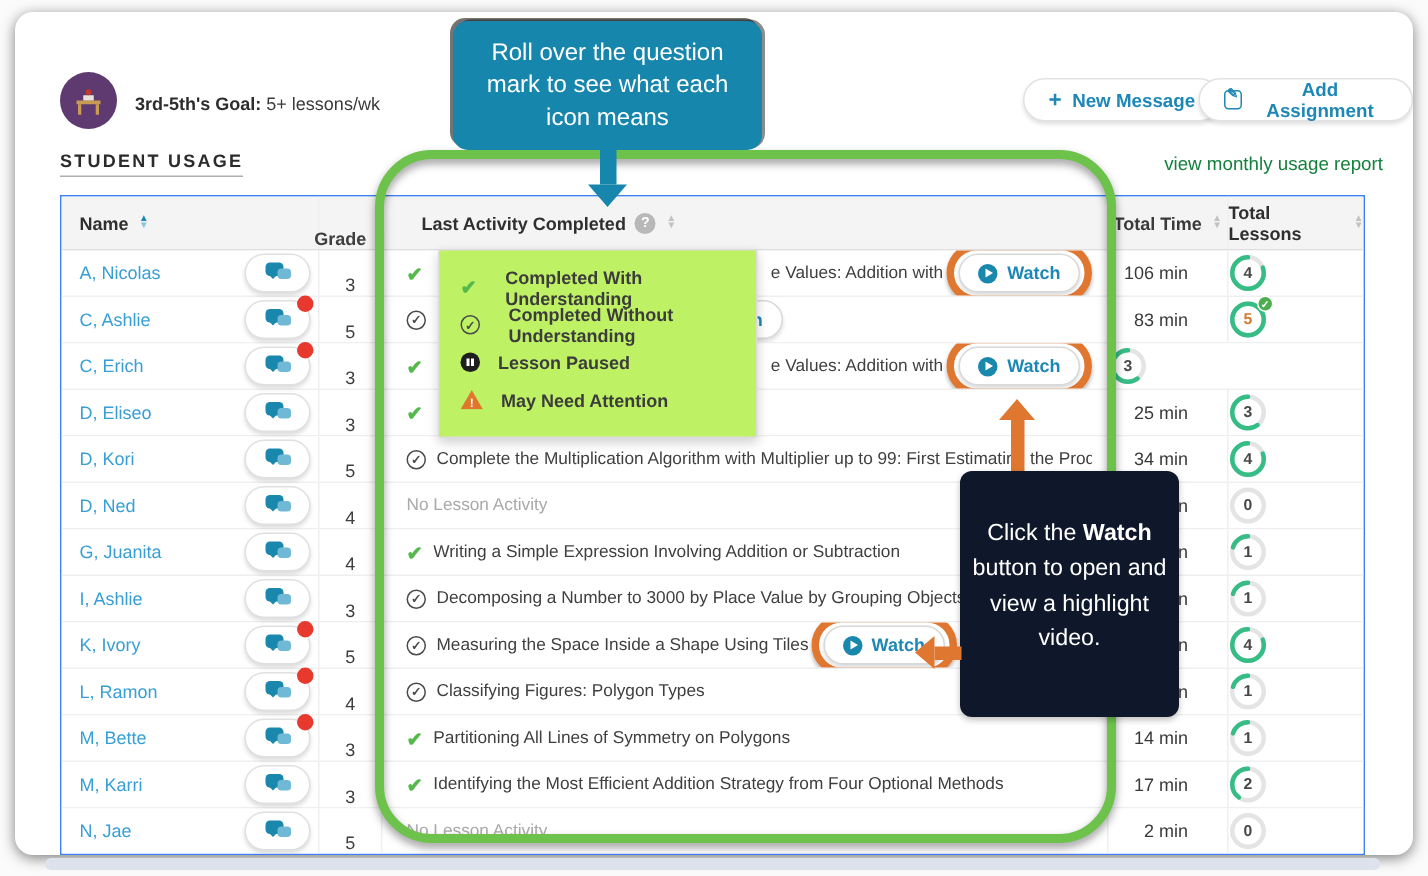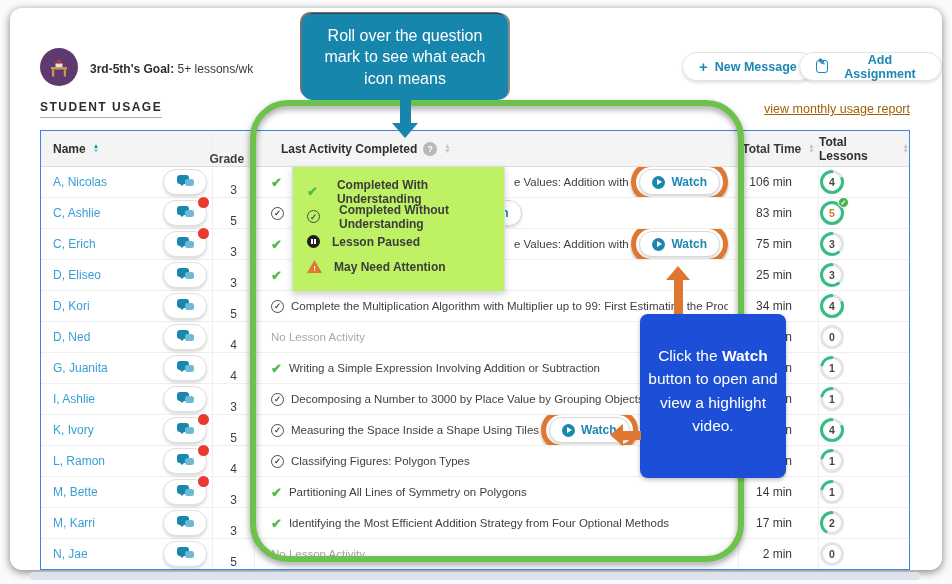--- a/index.html
+++ b/index.html
@@ -18,21 +18,21 @@
   .section-title { position:absolute; left:30px; top:92px; font-size:12px; font-weight:bold;
     letter-spacing:1.5px; color:#2b2b2b; border-bottom:1px solid #aeaeae; padding-bottom:3px; }
   .pill-btn { position:absolute; top:44px; height:29px; display:flex; align-items:center; gap:7px;
     padding:0 16px; background:#fff; border:1px solid #e2e2e2; border-radius:15px;
     box-shadow:0 2px 3px rgba(0,0,0,.12); color:#1d87b5; font-weight:bold; font-size:12.5px; cursor:pointer; }
   .btn-msg { left:672px; }
   .btn-add { left:789px; }
   .plus-icon { font-size:15px; font-weight:bold; color:#1d87b5; }
   .assign-icon { width:13px; height:13px; border:1.5px solid #1d87b5; border-radius:3px; position:relative; }
   .assign-icon::after { content:"✎"; position:absolute; left:1px; top:-4px; font-size:9px; color:#1d87b5; }
-  .report-link { position:absolute; right:32px; top:94px; font-size:12.5px; color:#a16207; cursor:pointer;text-decoration:underline; }
+  .report-link { position:absolute; right:20px; top:94px; font-size:12.5px; color:#15803d; cursor:pointer; }
 
   
   .table { position:absolute; left:30px; top:122px; width:870px; height:440px;
     border:1px solid #3b82f6; background:#fff; font-size:12px; overflow:hidden; z-index:1; }
   .thead { display:flex; height:36px; background:#f4f4f4; border-bottom:1px solid #dedede;
     align-items:center; font-weight:bold; color:#2f2f2f; }
   .trow { display:flex; height:31px; border-bottom:1px solid #efefef; align-items:center; background:#fff; }
   .cell, .th { height:100%; display:flex; align-items:center; border-right:1px solid #efefef; }
   .c-name,.h-name { width:172px; justify-content:space-between; padding:0 5px 0 12px; }
   .c-grade,.h-grade { width:42px; justify-content:center; color:#3e3e3e;align-items:flex-end; }
@@ -110,21 +110,21 @@
 
   .callout-q { position:absolute; left:292px; top:6px; width:206px; z-index:12; background:#1786ac;
     color:#fff; border-radius:10px; padding:11px 6px; text-align:center; font-size:16px; line-height:1.33;
     box-shadow:-2px -2px 0 rgba(0,0,0,.55), 2px -1px 0 rgba(0,0,0,.45); }
   .arrow-down { position:absolute; left:382px; top:88px; z-index:12; width:26px; }
   .arrow-down .shaft { width:11px; height:27px; background:#1786ac; margin:0 auto; }
   .arrow-down .head { border-left:13px solid transparent; border-right:13px solid transparent;
     border-top:15px solid #1786ac; }
 
   .callout-w { position:absolute; left:630px; top:306px; width:146px; height:164px; z-index:11;
-    background:#1d4ed8; color:#fff; border-radius:8px; text-align:center; font-size:15.5px;
+    background:#0f172a; color:#fff; border-radius:8px; text-align:center; font-size:15.5px;
     line-height:1.5; padding:30px 5px; box-shadow:0 2px 4px rgba(0,0,0,.25); }
   .arrow-up { position:absolute; left:656px; top:258px; z-index:11; width:24px; }
   .arrow-up .head { border-left:12px solid transparent; border-right:12px solid transparent;
     border-bottom:14px solid #df7730; }
   .arrow-up .shaft { width:9px; height:36px; background:#df7730; margin:0 auto; }
   .arrow-left { position:absolute; left:600px; top:416px; z-index:11; display:flex; align-items:center; }
   .arrow-left .head { border-top:11px solid transparent; border-bottom:11px solid transparent;
     border-right:13px solid #df7730; }
   .arrow-left .shaft { width:18px; height:9px; background:#df7730; }
 </style>
@@ -271,21 +271,20 @@
           <div class="cell c-activity">
             <span class="ic-check"></span>
             <span class="activity-text" style="margin-left: 225px;">e Values: Addition with Tw...</span>
             <span class="watch-wrap right hl">
               <button class="watch-btn">
                 <span class="play"></span>
                 <span>Watch</span>
               </button>
             </span>
           </div>
-          <div class="cell c-time">75 min</div>
           <div class="cell c-lessons">
             <span class="ring"><svg width="26" height="26" viewBox="0 0 26 26">
                 <circle cx="13" cy="13" r="10.5" fill="none" stroke="#e4e4e4" stroke-width="3"></circle>
                 <circle cx="13" cy="13" r="10.5" fill="none" stroke="#36bd85" stroke-width="3" stroke-linecap="round" stroke-dasharray="39.58 65.97" transform="translate(26,0) scale(-1,1) rotate(-90 13 13)"></circle>
               </svg><span class="ring-num">3</span></span>
           </div>
         </div>
         <div class="trow">
           <div class="cell c-name">
             <span class="student-name">D, Eliseo</span>

